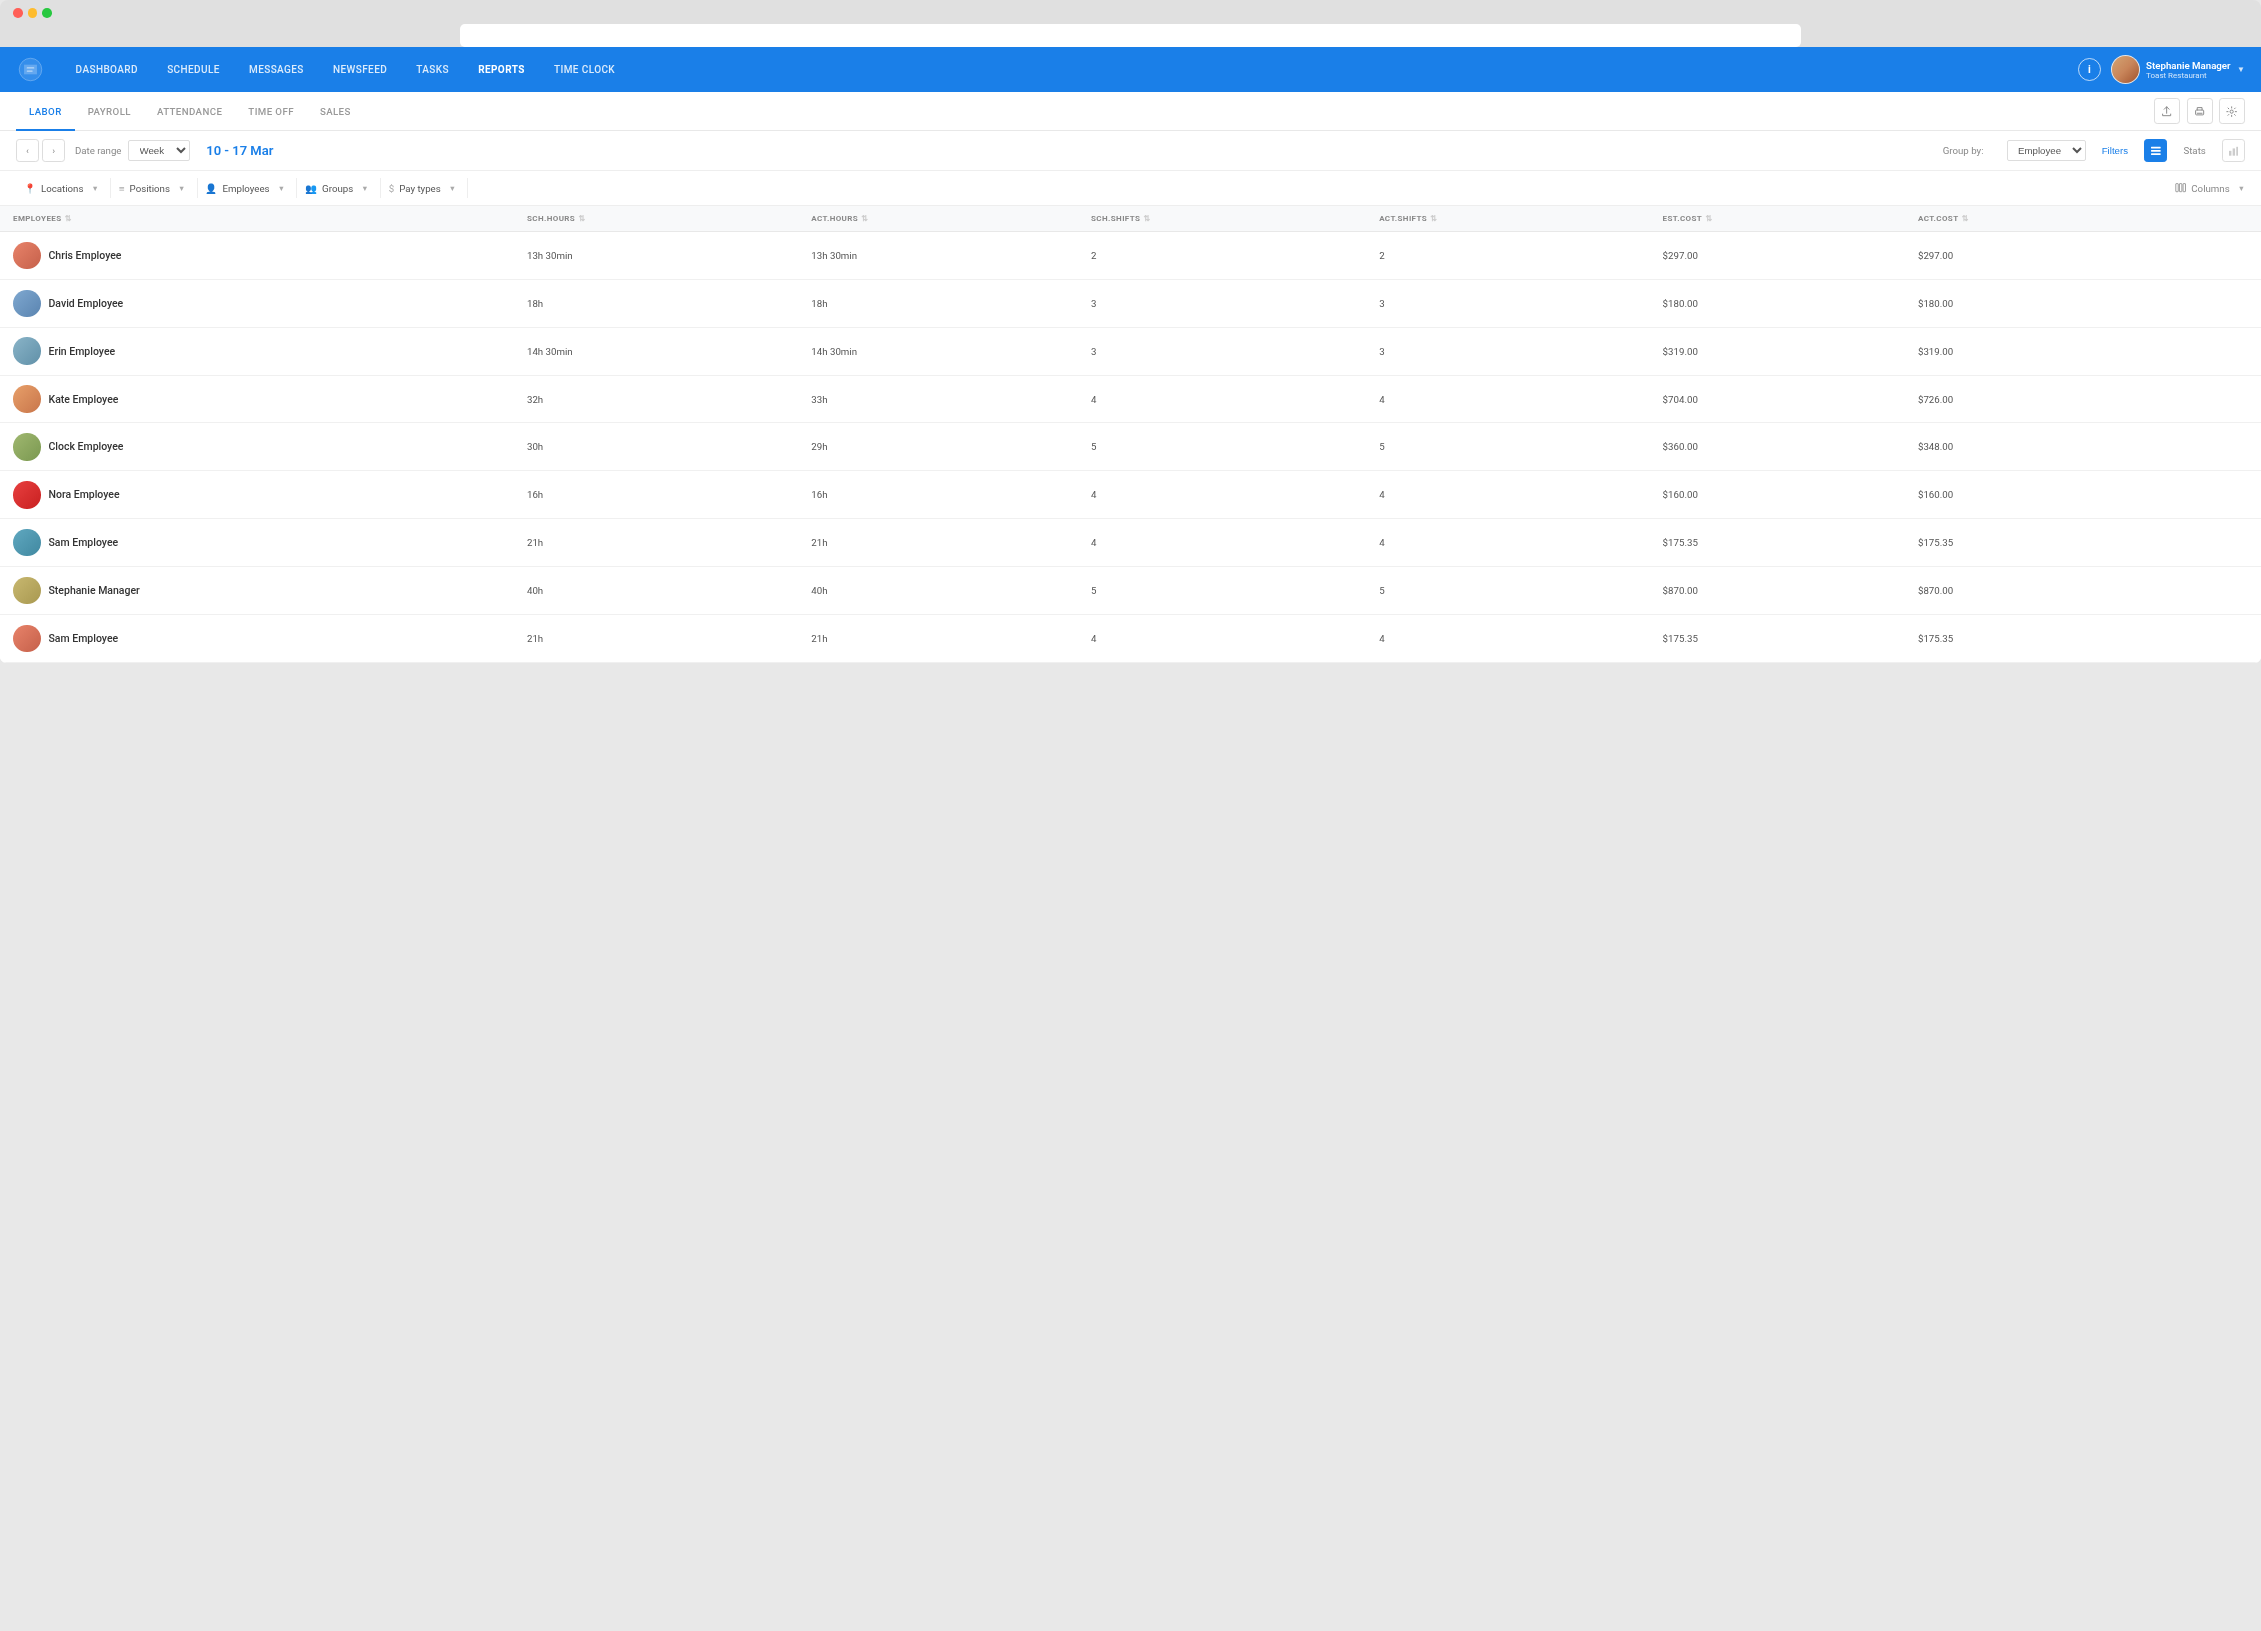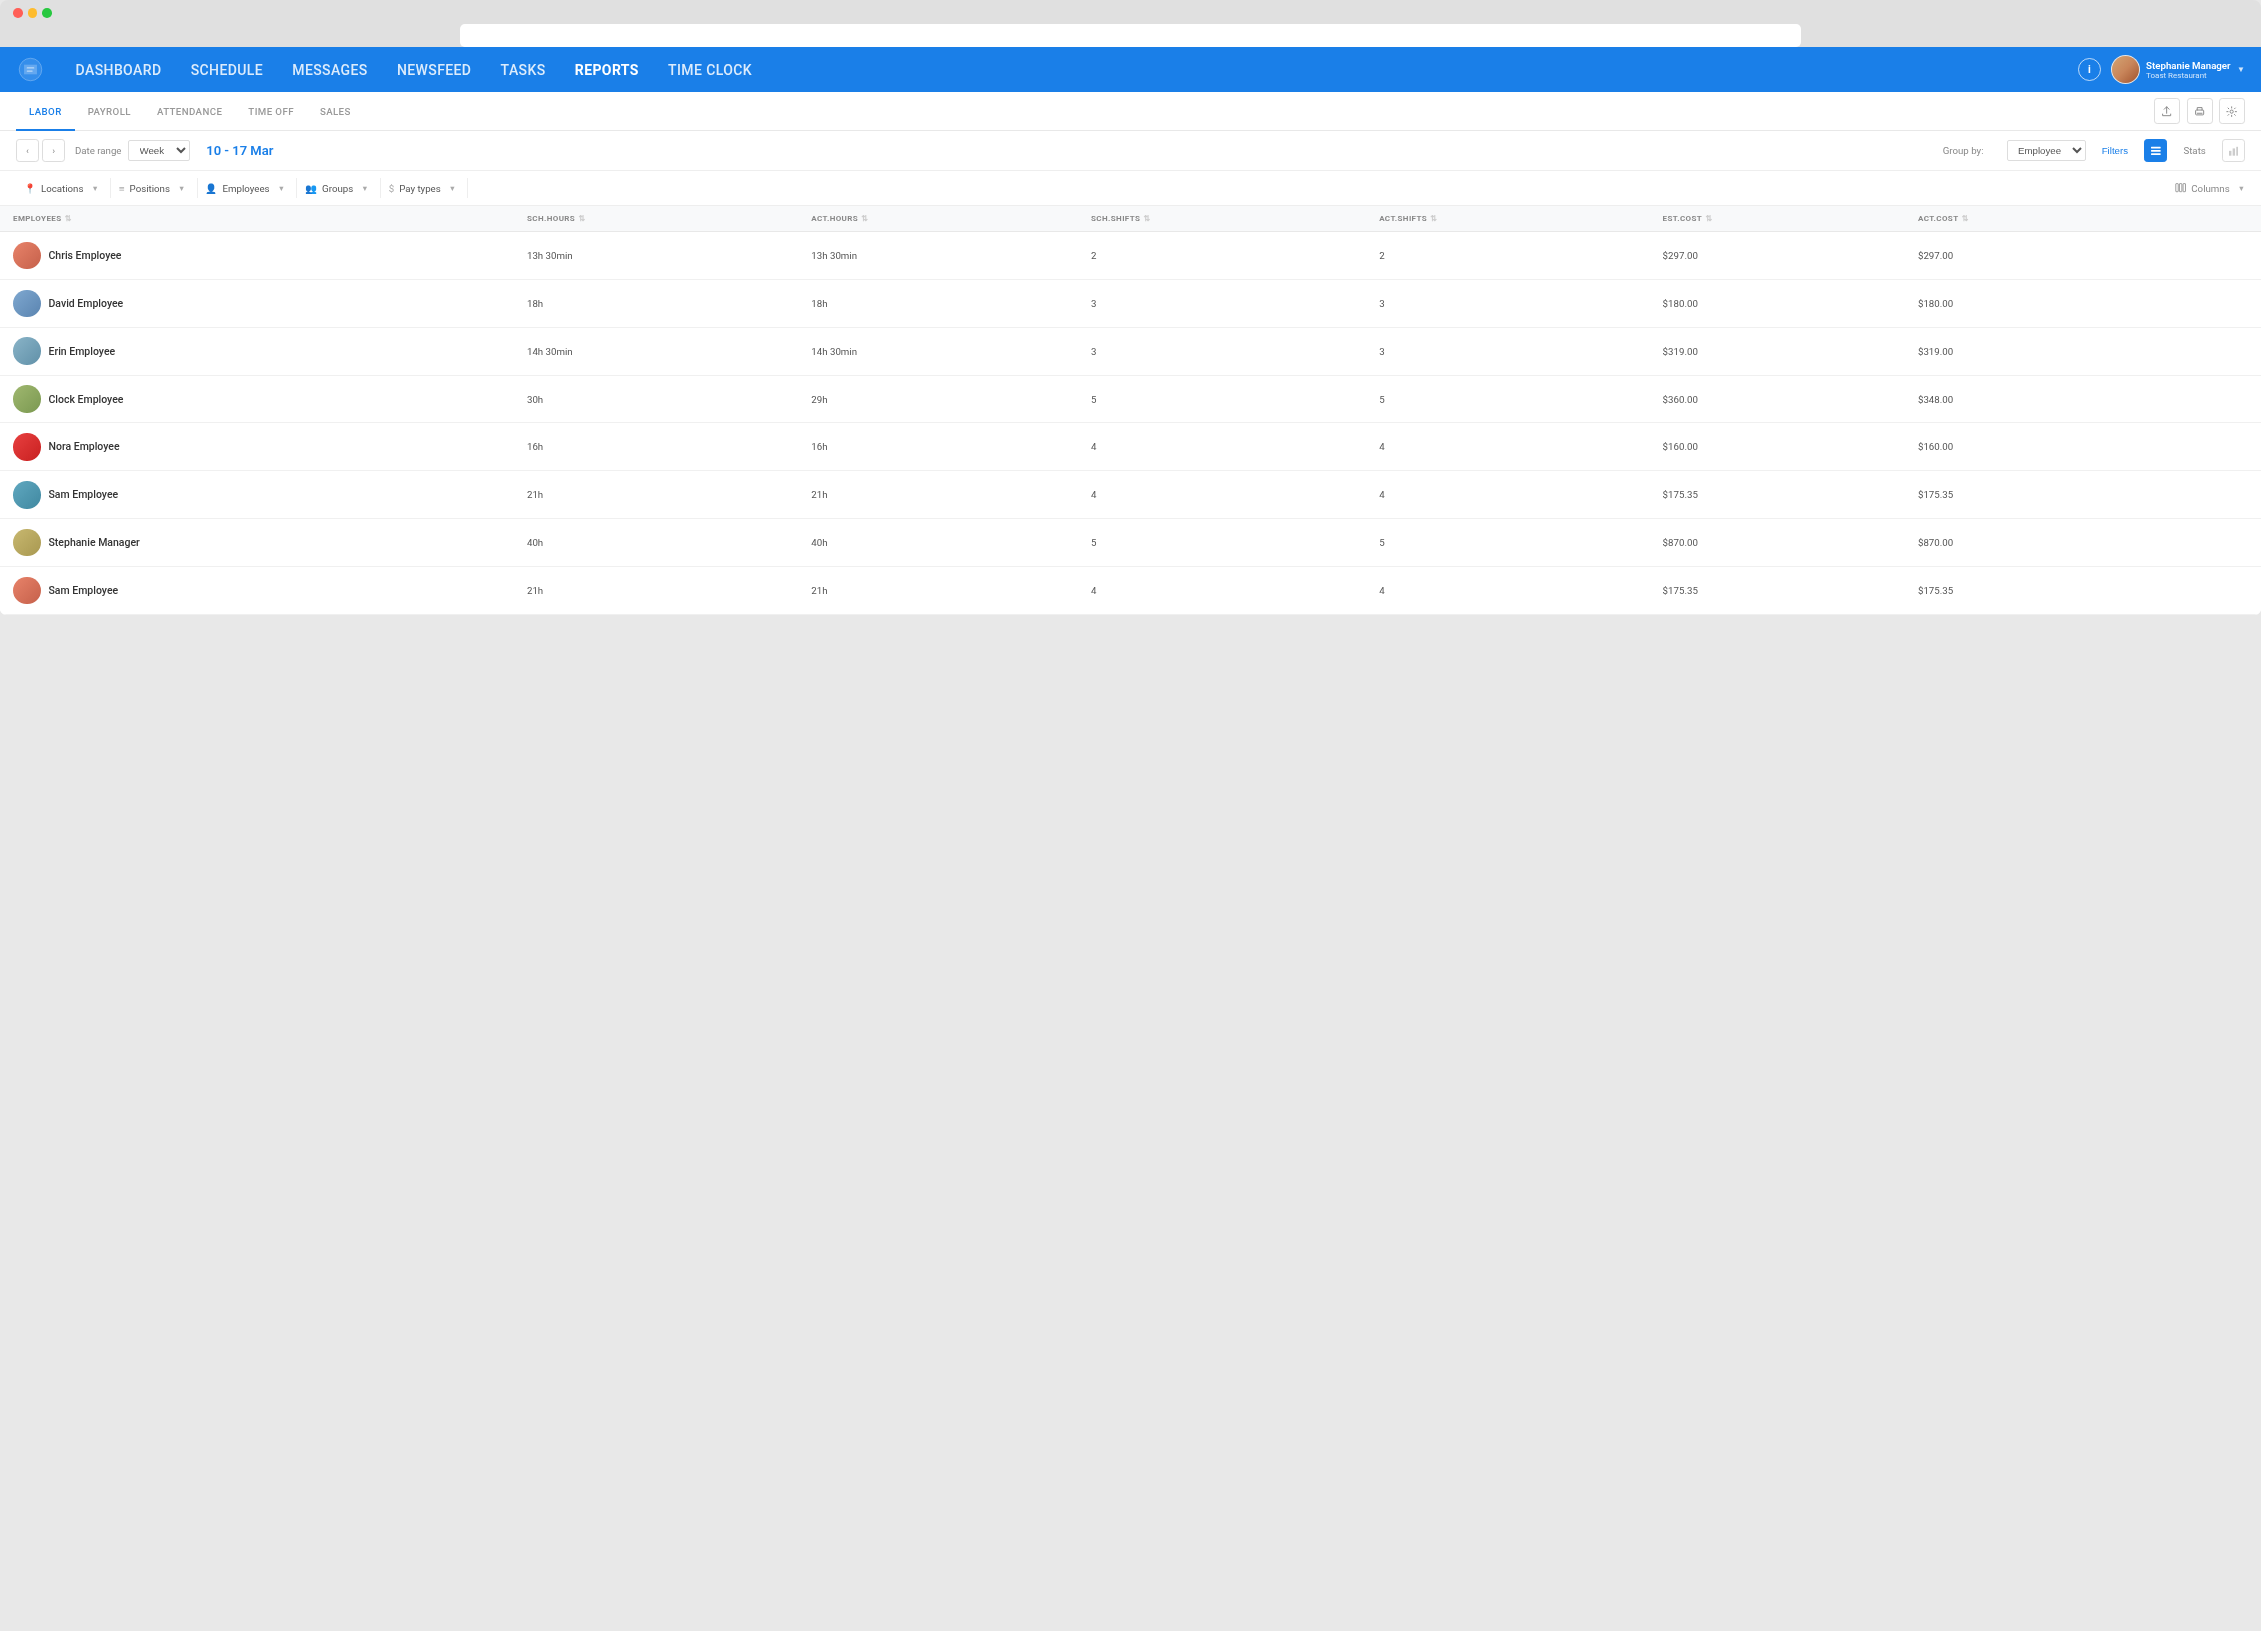--- a/index.html
+++ b/index.html
@@ -59,21 +59,21 @@
     }
     .nav-logo svg { width: 29px; height: 29px; }
     .nav-items {
       display: flex;
       align-items: center;
       gap: 0;
       flex: 1;
     }
     .nav-item {
       color: rgba(255,255,255,0.85);
-      font-size: 14px;
+      font-size: 10px;
       font-weight: 500;
       letter-spacing: 0.4px;
       padding: 0 14.6px;
       height: 59px;
       display: flex;
       align-items: center;
       cursor: pointer;
       text-transform: uppercase;
       position: relative;
     }
@@ -663,20 +663,37 @@
     <td>3</td>
     <td>3</td>
     <td>$319.00</td>
     <td>$319.00</td>
     <td><span class="row-action">›</span></td>
   </tr>
           <tr>
     <td>
       <div class="employee-cell">
         <div class="emp-avatar">
+          <div class="emp-avatar-img av-4"></div>
+        </div>
+        <span class="emp-name">Kate Employee</span>
+      </div>
+    </td>
+    <td>32h</td>
+    <td>33h</td>
+    <td>4</td>
+    <td>4</td>
+    <td>$704.00</td>
+    <td>$726.00</td>
+    <td><span class="row-action">›</span></td>
+  </tr>
+          <tr>
+    <td>
+      <div class="employee-cell">
+        <div class="emp-avatar">
           <div class="emp-avatar-img av-5"></div>
         </div>
         <span class="emp-name">Clock Employee</span>
       </div>
     </td>
     <td>30h</td>
     <td>29h</td>
     <td>5</td>
     <td>5</td>
     <td>$360.00</td>

